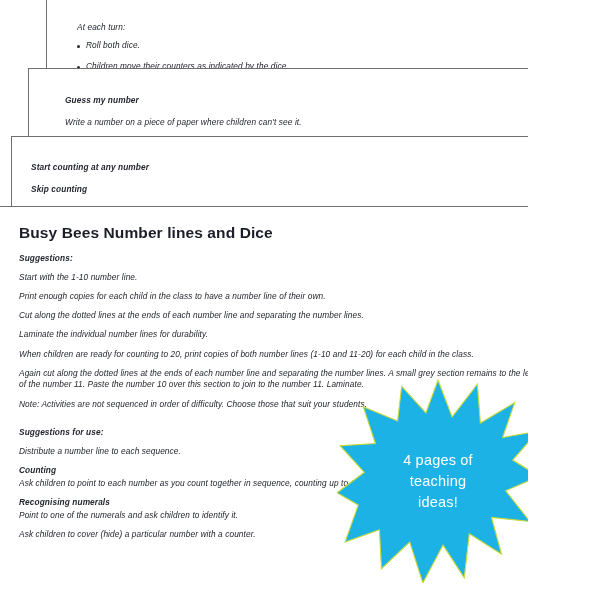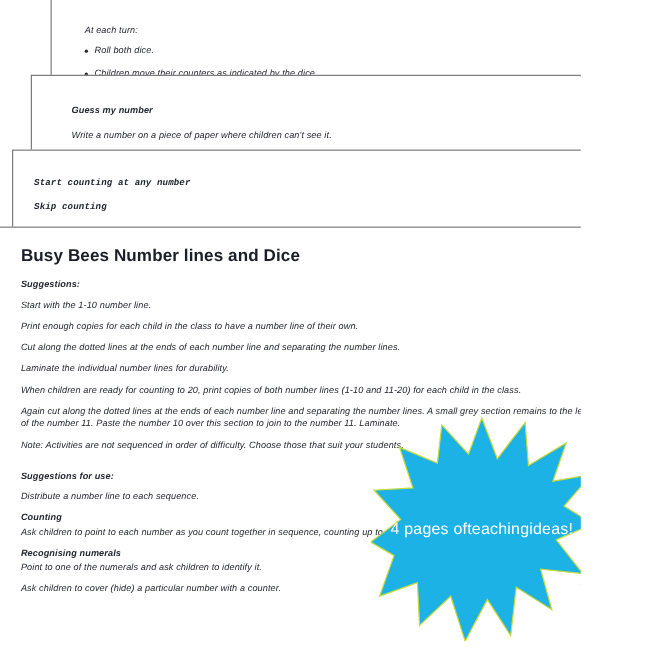--- a/index.html
+++ b/index.html
@@ -113,21 +113,21 @@
   }
   #p2-content .line { margin-bottom: 11px; }
 
   
   #p3-content {
     position: absolute;
     left: 19px;
     top: 25px;
     width: 520px;
   }
-  #p3-content .line { margin-bottom: 11px; font-family: Liberation Mono, monospace; }
+  #p3-content .line { margin-bottom: 11px; }
 
   
   #p4-content {
     position: absolute;
     left: 22px;
     top: 17px;
     width: 516px;
   }
   .doc-title {
     font-size: 15.5px;
@@ -152,21 +152,21 @@
     pointer-events: auto;
   }
   #badge svg { display: block; width: 100%; height: 100%; }
   #badge .badge-text {
     position: absolute;
     left: 0;
     top: 0;
     width: 100%;
     height: 100%;
     display: flex;
-    flex-direction: row;
+    flex-direction: column;
     align-items: center;
     justify-content: center;
     color: #ffffff;
     font-size: 14.5px;
     line-height: 1.45;
     text-align: center;
     letter-spacing: .2px;
     padding-top: 2px;
     box-sizing: border-box;
   }

